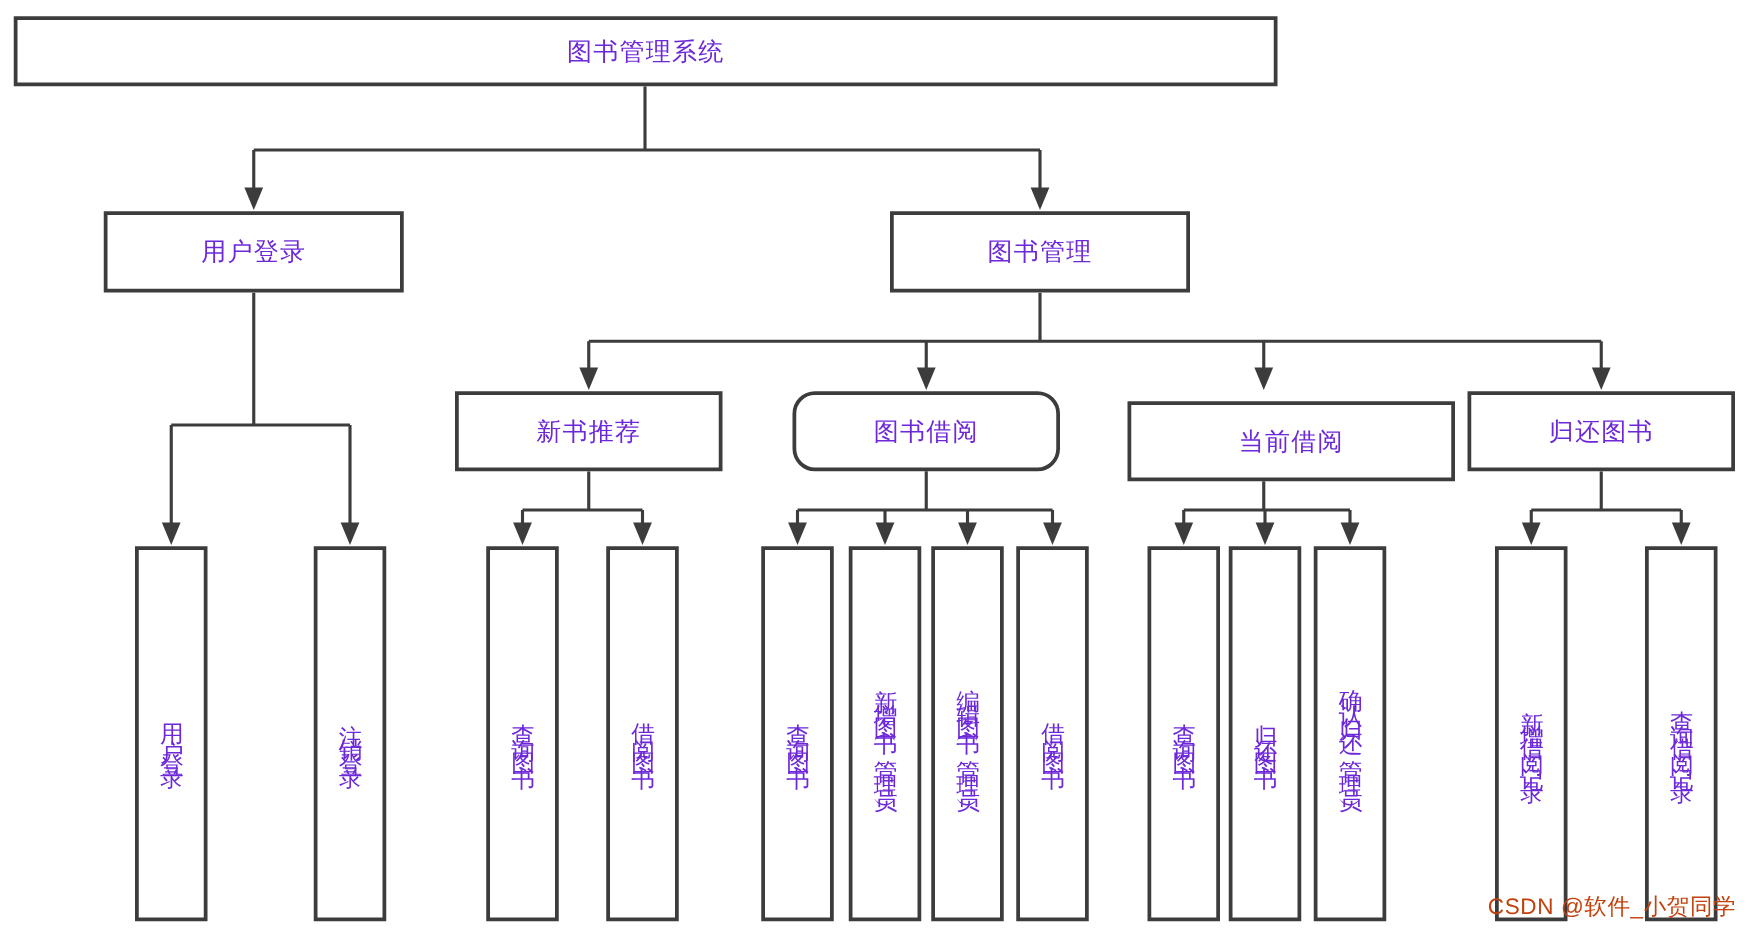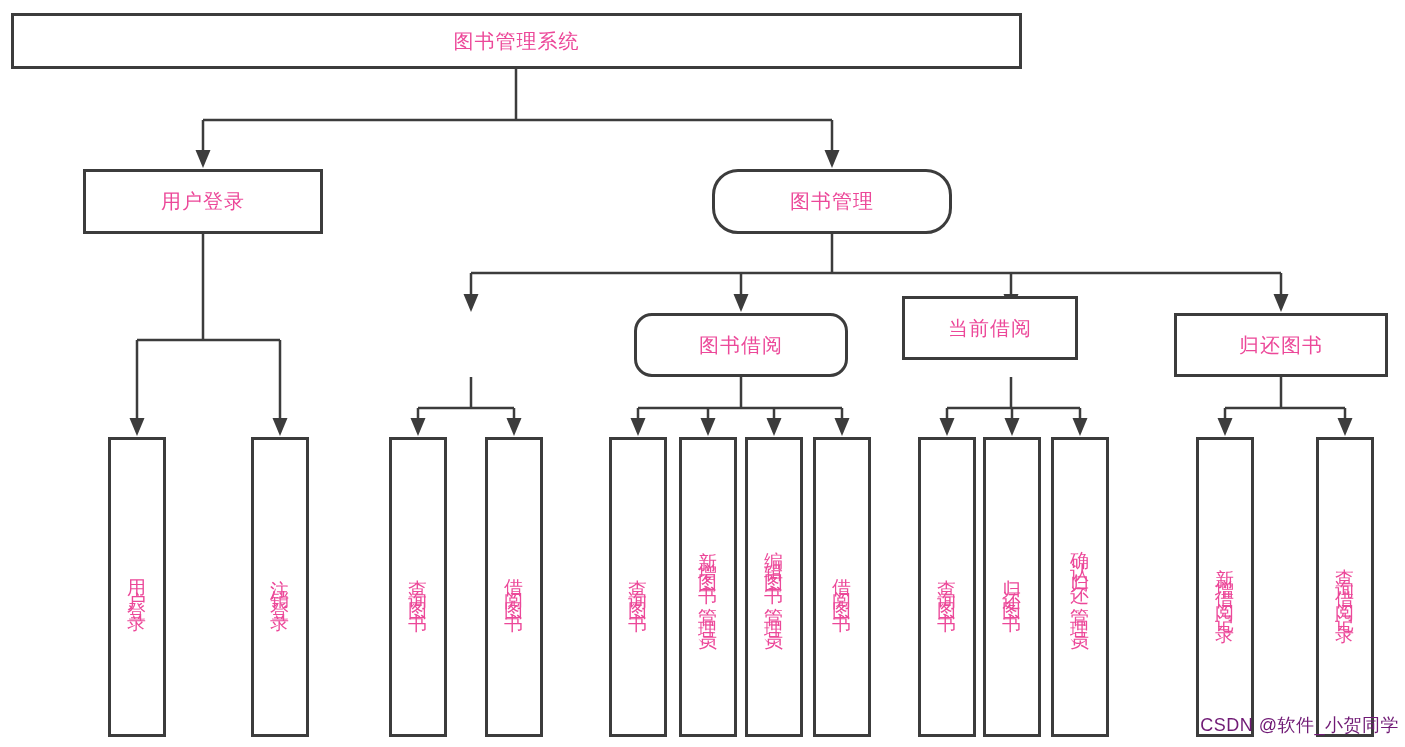--- a/index.html
+++ b/index.html
@@ -22,54 +22,54 @@
     height: 747px;
   }
   .node {
     position: absolute;
     box-sizing: border-box;
     border: 3px solid #3c3c3c;
     background: #ffffff;
     display: flex;
     align-items: center;
     justify-content: center;
-    color: #ec4899;
+    color: #6d28d9;
   }
   .hnode {
     font-size: 20px;
     letter-spacing: 1px;
   }
   .leaf {
     width: 58px;
     height: 300px;
     top: 437px;
     font-size: 19px;
   }
   .leaf .vtext {
     writing-mode: vertical-rl;
     text-orientation: mixed;
     letter-spacing: 0.6em;
     line-height: 1;
     white-space: nowrap;
   }
   #watermark {
     position: absolute;
-    right: 6px;
+    right: 16px;
     bottom: 10px;
     font-size: 18px;
-    color: #701a75;
+    color: #c2410c;
     letter-spacing: 0.5px;
   }
   
   #n-root   { left: 11px;  top: 13px;  width: 1011px; height: 56px; }
   #n-login  { left: 83px;  top: 169px; width: 240px;  height: 65px; }
-  #n-mgmt   { left: 712px; top: 169px; width: 240px;  height: 65px; border-radius: 26px; }
+  #n-mgmt   { left: 712px; top: 169px; width: 240px;  height: 65px; }
   #n-newbk  { left: 364px; top: 313px; width: 214px;  height: 64px; }
   #n-borrow { left: 634px; top: 313px; width: 214px;  height: 64px; border-radius: 18px; }
-  #n-current{ left: 902px; top: 296px; width: 176px;  height: 64px; align-items: center; }
+  #n-current{ left: 902px; top: 321px; width: 262px;  height: 64px; align-items: center; }
   #n-record { left: 1174px;top: 313px; width: 214px;  height: 64px; }
   #l1  { left: 108px; }
   #l2  { left: 251px; }
   #l3  { left: 389px; }
   #l4  { left: 485px; }
   #l5  { left: 609px; }
   #l6  { left: 679px; }
   #l7  { left: 745px; }
   #l8  { left: 813px; }
   #l9  { left: 918px; }
@@ -120,20 +120,23 @@
     <span>图书管理系统</span>
   </div>
 
   <div class="node hnode" id="n-login">
     <span>用户登录</span>
   </div>
   <div class="node hnode" id="n-mgmt">
     <span>图书管理</span>
   </div>
 
+  <div class="node hnode" id="n-newbk">
+    <span>新书推荐</span>
+  </div>
   <div class="node hnode" id="n-borrow">
     <span>图书借阅</span>
   </div>
   <div class="node hnode" id="n-current">
     <span>当前借阅</span>
   </div>
   <div class="node hnode" id="n-record">
     <span>归还图书</span>
   </div>
 

